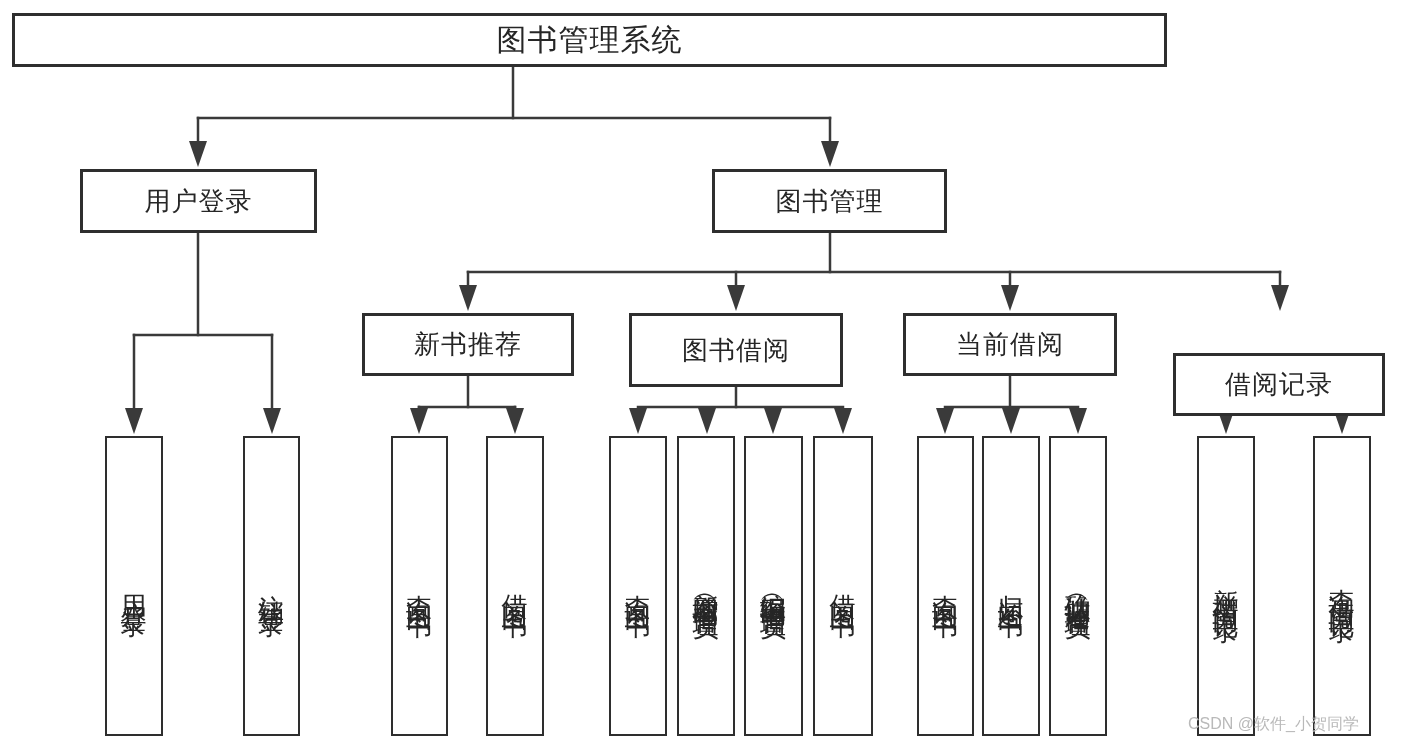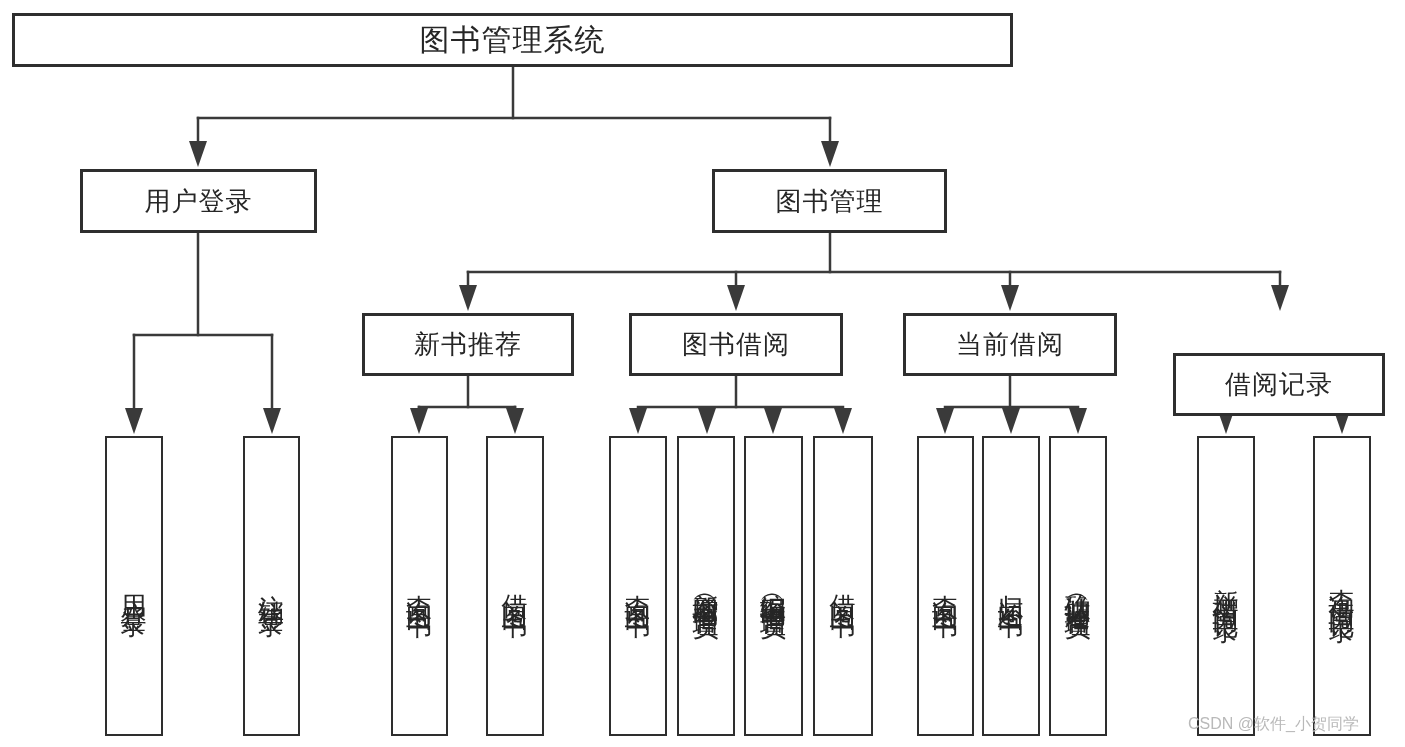--- a/index.html
+++ b/index.html
@@ -125,35 +125,35 @@
     </g>
 
     <g>
       <path d="M1279 376 V407"></path>
       <path d="M1226 407 H1342"></path>
       <polygon points="1217,408 1235,408 1226,434"></polygon>
       <polygon points="1333,408 1351,408 1342,434"></polygon>
     </g>
   </svg>
 
-  <div class="box hbox root" style="left:12px; top:13px; width:1001px; height:54px;">
+  <div class="box hbox root" style="left:12px; top:13px; width:1155px; height:54px;">
     <span>图书管理系统</span>
   </div>
 
   <div class="box hbox" style="left:80px; top:169px; width:237px; height:64px;">
     <span>用户登录</span>
   </div>
   <div class="box hbox" style="left:362px; top:313px; width:212px; height:63px;">
     <span>新书推荐</span>
   </div>
 
   <div class="box hbox" style="left:712px; top:169px; width:235px; height:64px;">
     <span>图书管理</span>
   </div>
-  <div class="box hbox" style="left:629px; top:313px; width:214px; height:63px;">
+  <div class="box hbox" style="left:629px; top:313px; width:214px; height:74px;">
     <span>图书借阅</span>
   </div>
   <div class="box hbox" style="left:903px; top:313px; width:214px; height:63px;text-align:right;">
     <span>当前借阅</span>
   </div>
   <div class="box hbox" style="left:1173px; top:313px; width:212px; height:63px;margin-top:40px;">
     <span>借阅记录</span>
   </div>
 
   <div class="box vbox" style="left:105px; top:436px; width:58px; height:300px;">

